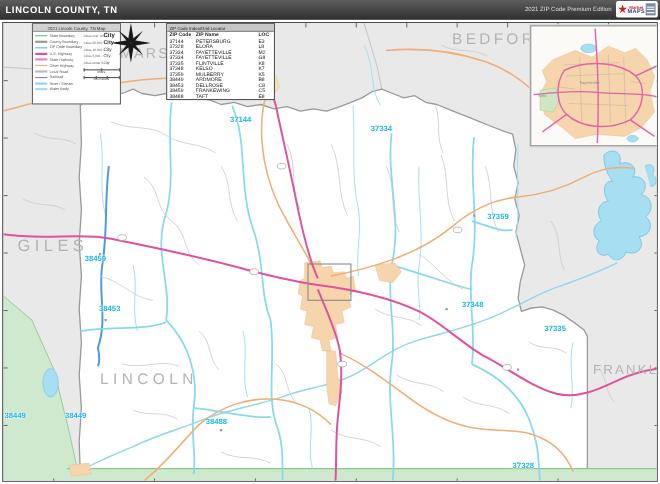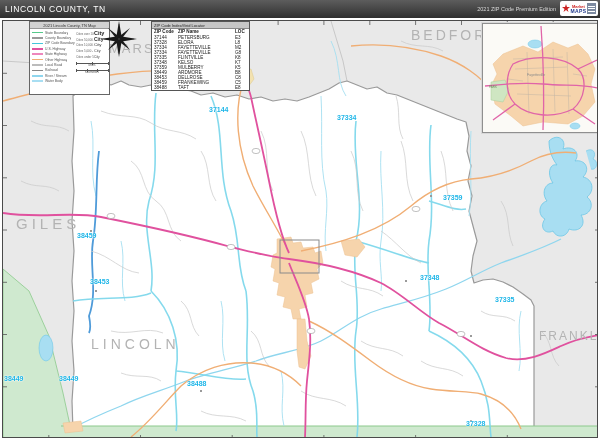--- a/index.html
+++ b/index.html
@@ -2,21 +2,21 @@
 <html><head>
 <meta charset="utf-8">
 <style>
   * { margin:0; padding:0; box-sizing:border-box; }
   body { font-family:"Liberation Sans", sans-serif; background:#fff; }
   .screen { position:relative; width:600px; height:440px; background:#fff; overflow:hidden; }
 
   
   .titlebar { position:absolute; left:0; top:0; width:600px; height:18px;
     background:linear-gradient(#5d5d5d,#2f2f2f); display:flex; align-items:center; }
-  .title { color:#fff; font-size:8.5px; font-weight:normal; letter-spacing:.6px; margin-left:5px;text-align:center; }
+  .title { color:#fff; font-size:8.5px; font-weight:bold; letter-spacing:.6px; margin-left:5px;text-align:center; }
   .edition { position:absolute; right:44px; top:6px; color:#d9d9d9; font-size:5.5px; }
   .logo { position:absolute; right:2px; top:1px; width:38px; height:15px; background:#fff;
     border-radius:2px; display:flex; align-items:center; justify-content:space-between; padding:1px 2px; }
   .logo-txt { line-height:4px; text-align:center; }
   .logo-market { display:block; font-size:4px; font-weight:bold; color:#cc2222; }
   .logo-maps { display:block; font-size:5px; font-weight:bold; color:#223a8c; letter-spacing:.4px; }
   .logo-side { width:9px; height:11px; background:#7d8aa0; display:flex; flex-direction:column; justify-content:space-evenly; padding:1px; }
   .logo-side i { display:block; height:1px; background:#fff; }
 
   

